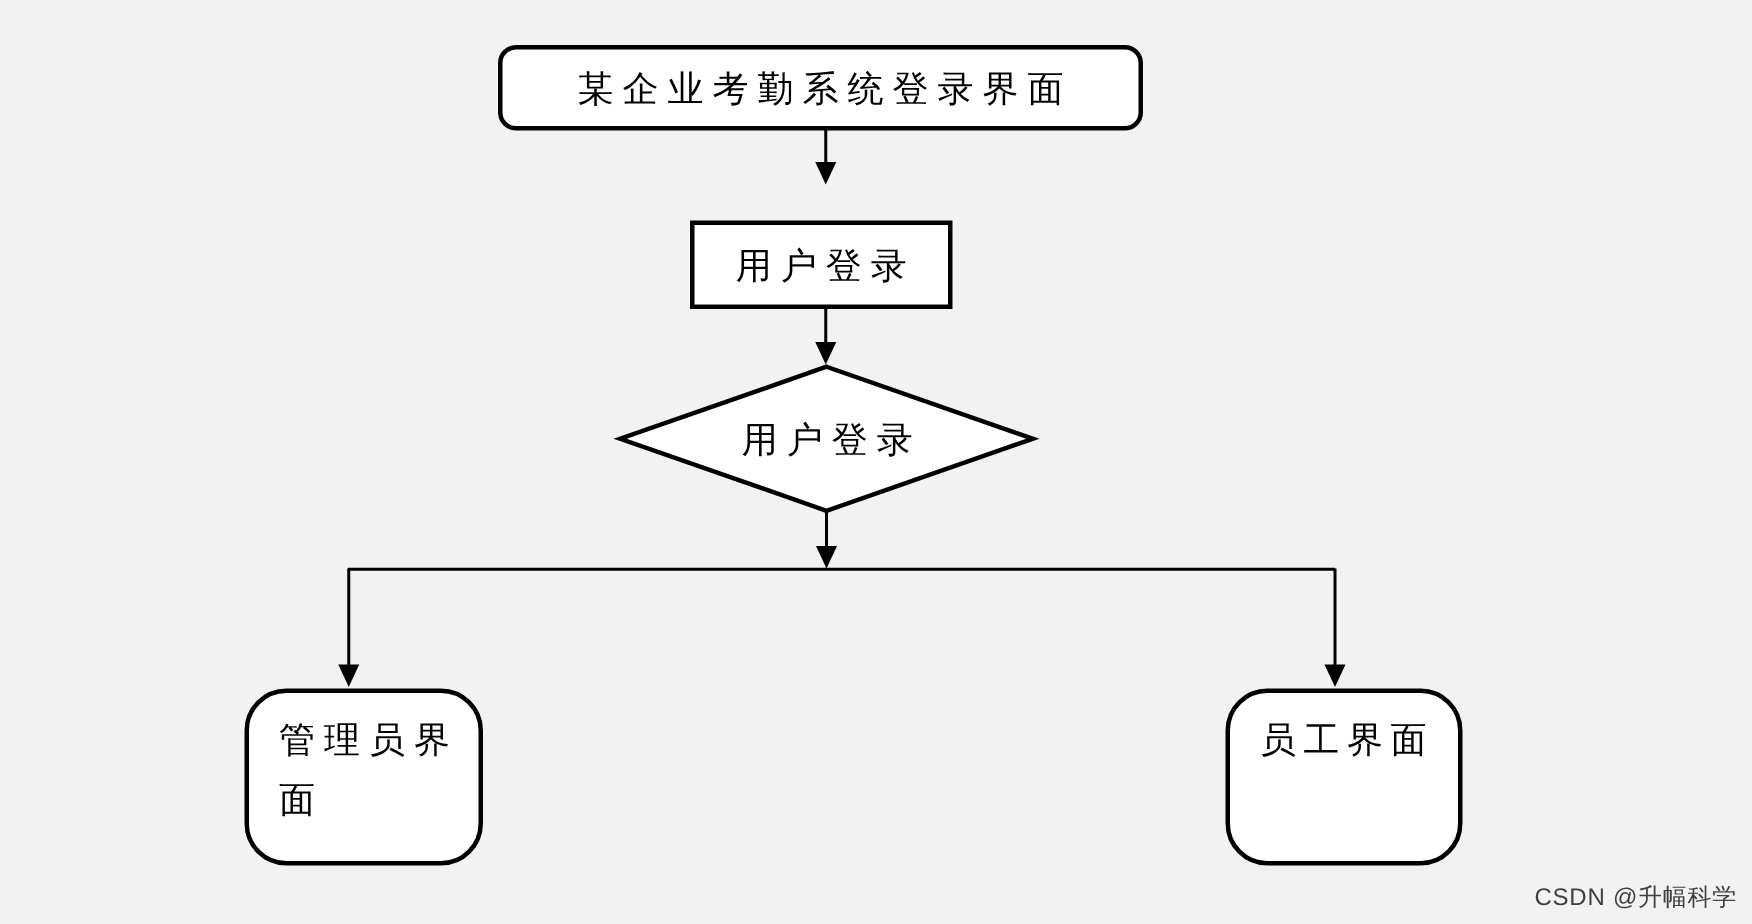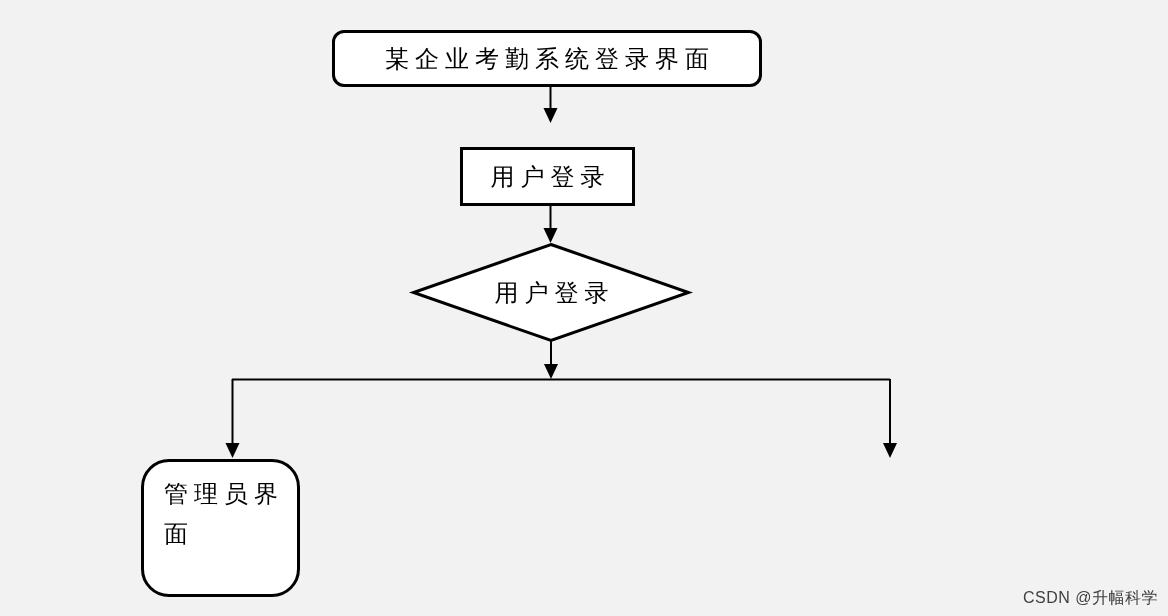--- a/index.html
+++ b/index.html
@@ -30,21 +30,21 @@
     justify-content: center;
     margin-top: 24px;
   }
   .node.centered .node-label {
     letter-spacing: 6px;
     text-indent: 6px;
     white-space: nowrap;
   }
   #node-title   { left: 332px; top: 6px;   width: 430px; height: 57px;  border-radius: 12px; }
   #node-login   { left: 460px; top: 123px; width: 175px; height: 59px;  border-radius: 0; }
-  #node-admin   { left: 141px; top: 459px; width: 159px; height: 138px; border-radius: 28px; padding: 12px 0 0 20px; }
+  #node-admin   { left: 163px; top: 459px; width: 159px; height: 118px; border-radius: 28px; padding: 12px 0 0 20px; }
   #node-admin .node-label {
     display: block;
     width: 126px;
     letter-spacing: 6px;
     line-height: 40px;
     word-break: break-all;
   }
   #node-employee { left: 817px; top: 459px; width: 158px; height: 118px; border-radius: 28px; padding: 12px 0 0 20px; }
   #node-employee .node-label {
     display: block;
@@ -107,16 +107,19 @@
   <div class="node centered" id="node-login">
     <span class="node-label">用户登录</span>
   </div>
 
   <div id="decision-label">用户登录</div>
 
   <div class="node" id="node-admin">
     <span class="node-label">管理员界面</span>
   </div>
 
+  <div class="node" id="node-employee">
+    <span class="node-label">员工界面</span>
+  </div>
 
   <div class="watermark" style="color: #404040;">CSDN @升幅科学</div>
 
 </div>
 
 </body></html>

